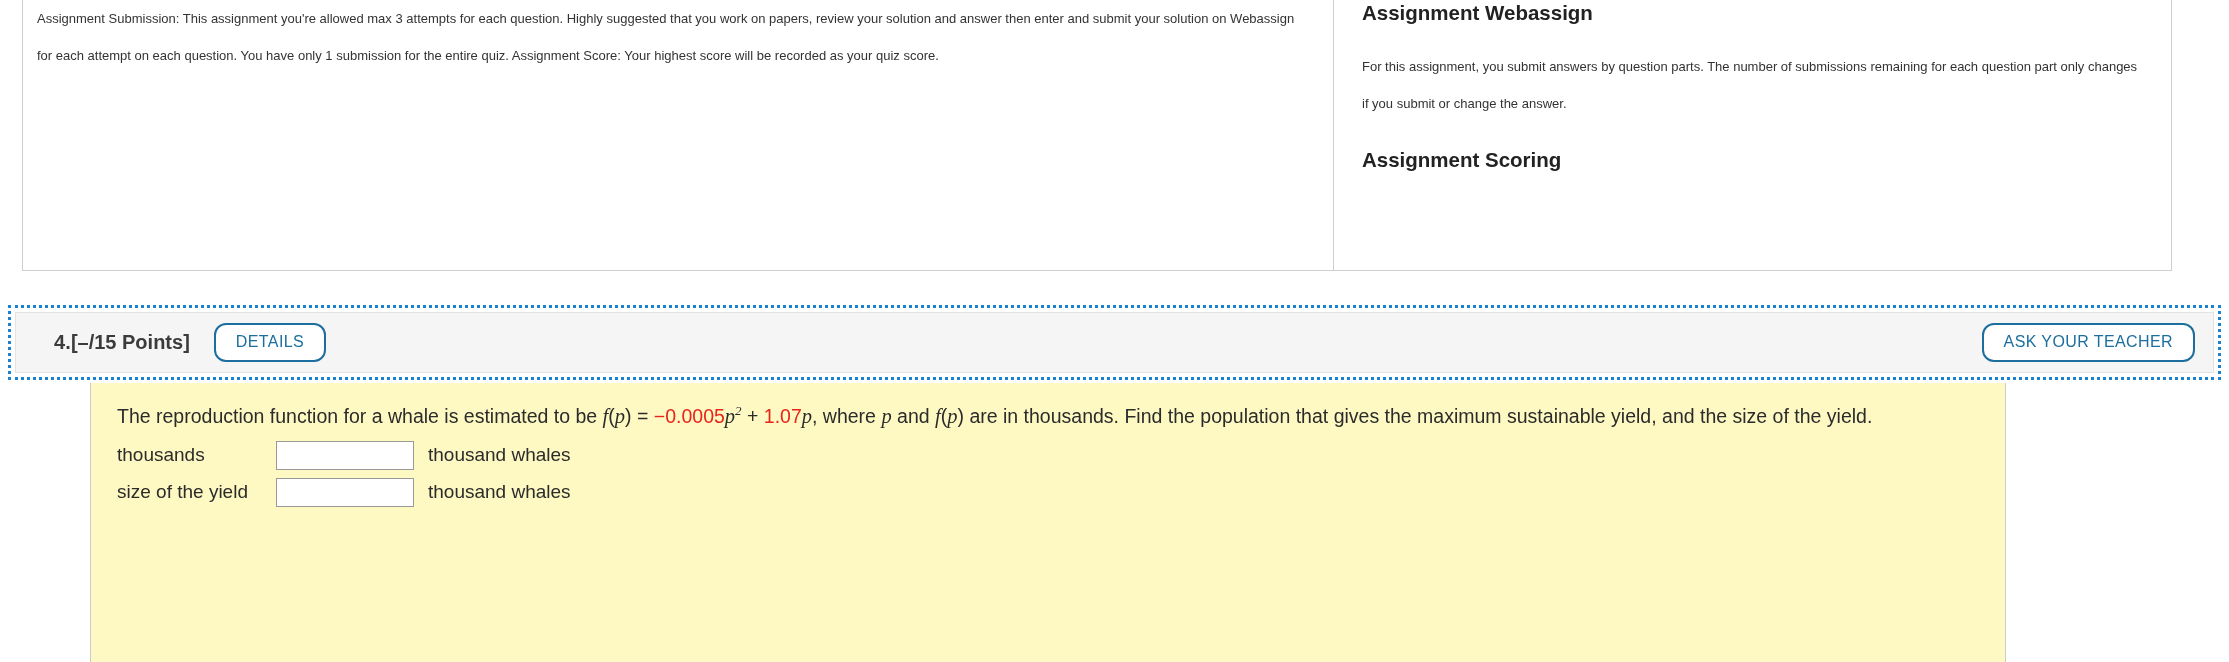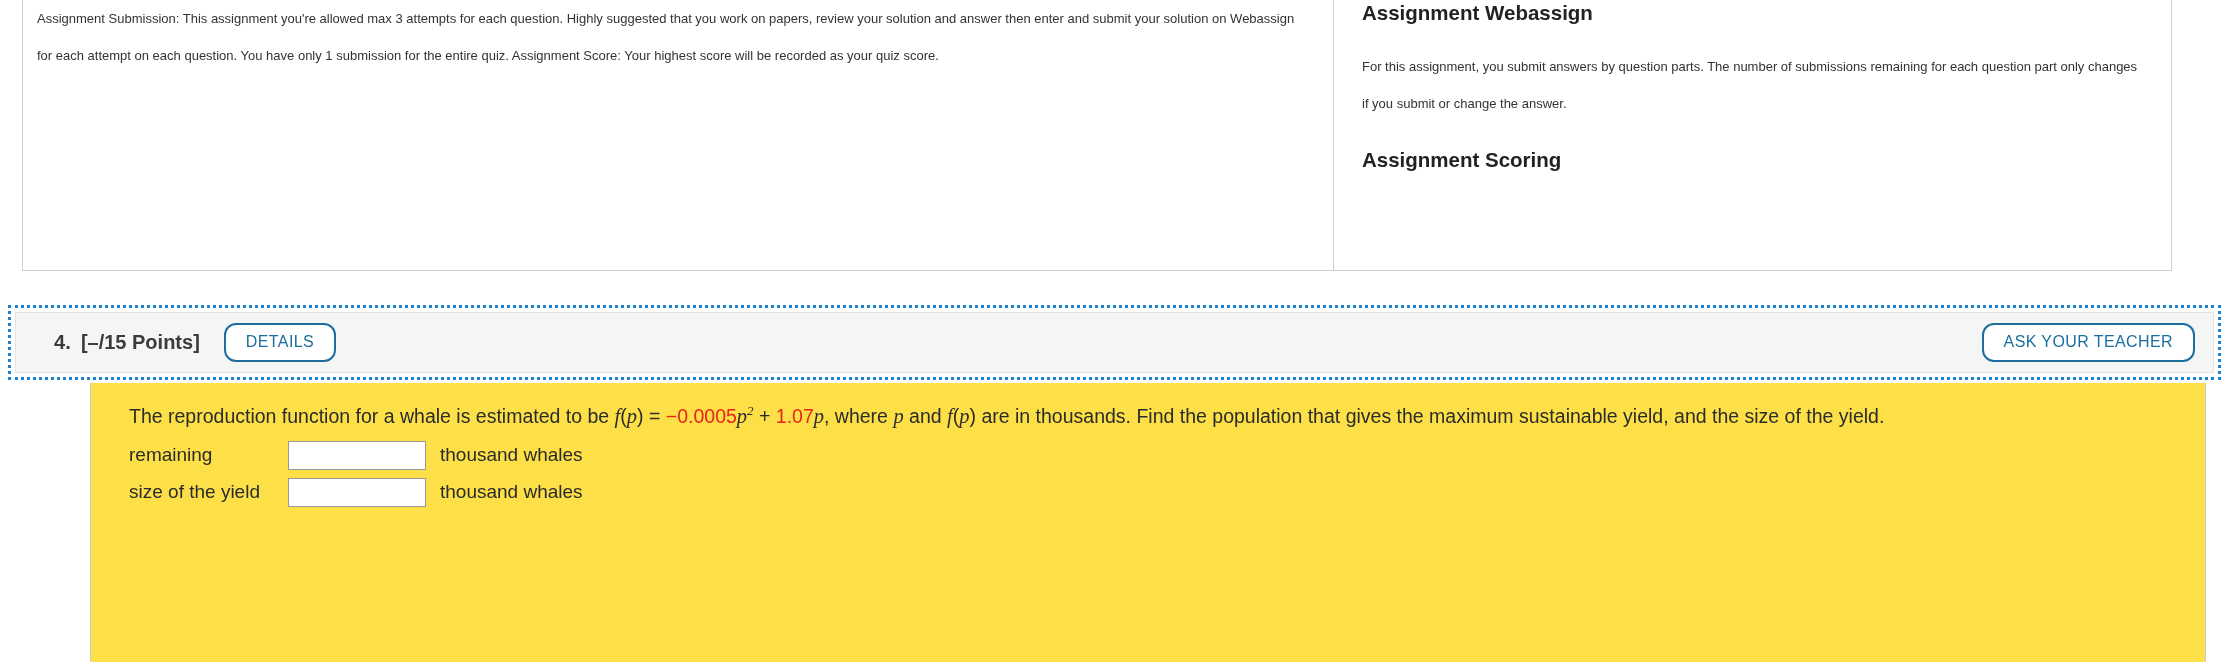--- a/index.html
+++ b/index.html
@@ -71,21 +71,21 @@
     font-weight: bold;
     color: #3b3b3b;
     white-space: nowrap;
     letter-spacing: .1px;
   }
   .q-points {
     font-size: 20px;
     font-weight: bold;
     color: #3b3b3b;
     white-space: nowrap;
-    margin-left: 10px;
+    margin-left: 0;
   }
   .btn-outline {
     border: 2px solid #1b6e9e;
     border-radius: 12px;
     background: #ffffff;
     color: #1b6e9e;
     font-size: 16px;
     font-family: "Liberation Sans", sans-serif;
     letter-spacing: .4px;
     padding: 9px 20px 10px 20px;
@@ -101,25 +101,25 @@
     margin-left: 34px;
     white-space: nowrap;
   }
   .q-spacer { flex: 1; }
   .btn-notes { margin-right: 12px; }
 
   
   .q-body {
     position: absolute;
     left: 90px; top: 383px;
-    width: 2116px; height: 279px;
+    width: 1916px; height: 279px;
     border-left: 1px solid #cbcbcb;
     border-right: 1px solid #cbcbcb;
-    background: #fde047;
-    padding: 15px 0 0 16px;
+    background: #fef9c3;
+    padding: 15px 0 0 4px;
   }
   .q-text {
     font-size: 19.5px;
     color: #2b2b2b;
     line-height: 26px;
     padding: 0 20px 0 22px;
     white-space: nowrap;
   }
   .red { color: #e8241b; }
   .mvar { font-style: italic; font-family: "Liberation Serif", serif; font-size: 20.5px; }
@@ -175,21 +175,21 @@
 
   <div class="q-body">
 
     <div class="q-text">
       <span>The reproduction function for a whale is estimated to be </span><span class="mfn">f</span><span>(</span><span class="mvar">p</span><span>)</span><span> = </span><span class="red">−0.0005</span><span class="mvar">p</span><span class="msup">2</span><span> + </span><span class="red">1.07</span><span class="mvar">p</span><span>, where </span><span class="mvar">p</span><span> and </span><span class="mfn">f</span><span>(</span><span class="mvar">p</span><span>)</span><span> are in thousands. Find the population that gives the maximum sustainable yield, and the size of the yield.</span>
     </div>
 
     <table class="ans-table">
       <tbody>
         <tr>
-          <td class="ans-label">remaining</td>
+          <td class="ans-label">thousands</td>
           <td>
             <input class="ans-input" type="text" value="" style="">
           </td>
           <td class="ans-unit">thousand whales</td>
         </tr>
         <tr>
           <td class="ans-label">size of the yield</td>
           <td>
             <input class="ans-input" type="text" value="" style="">
           </td>

